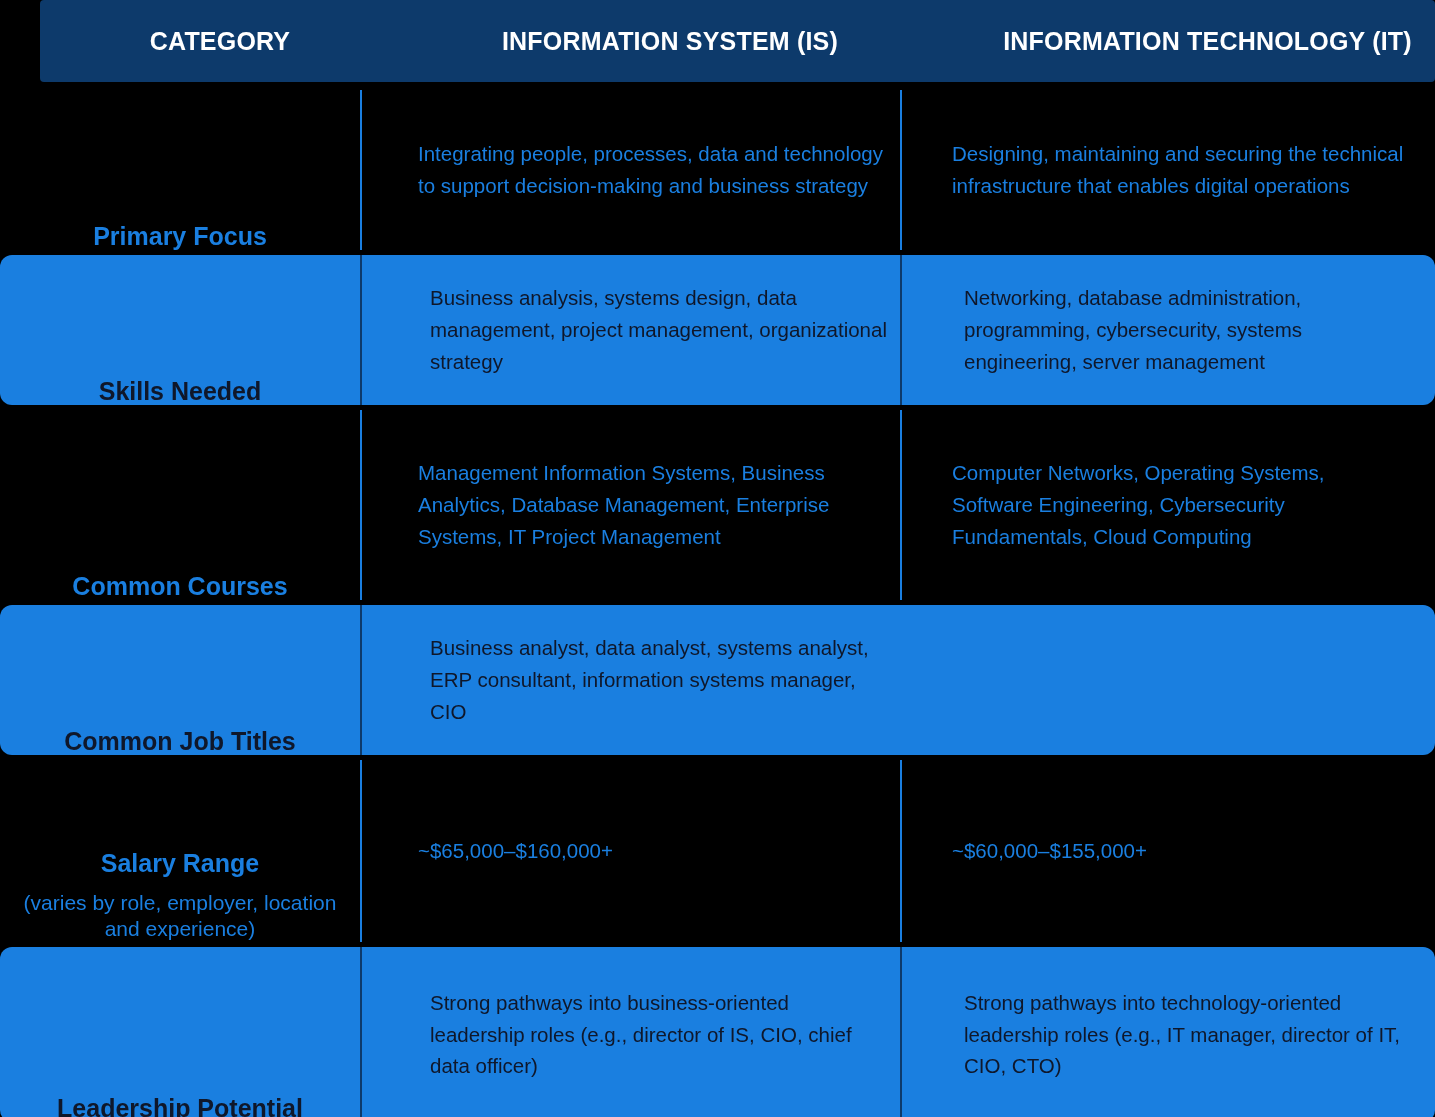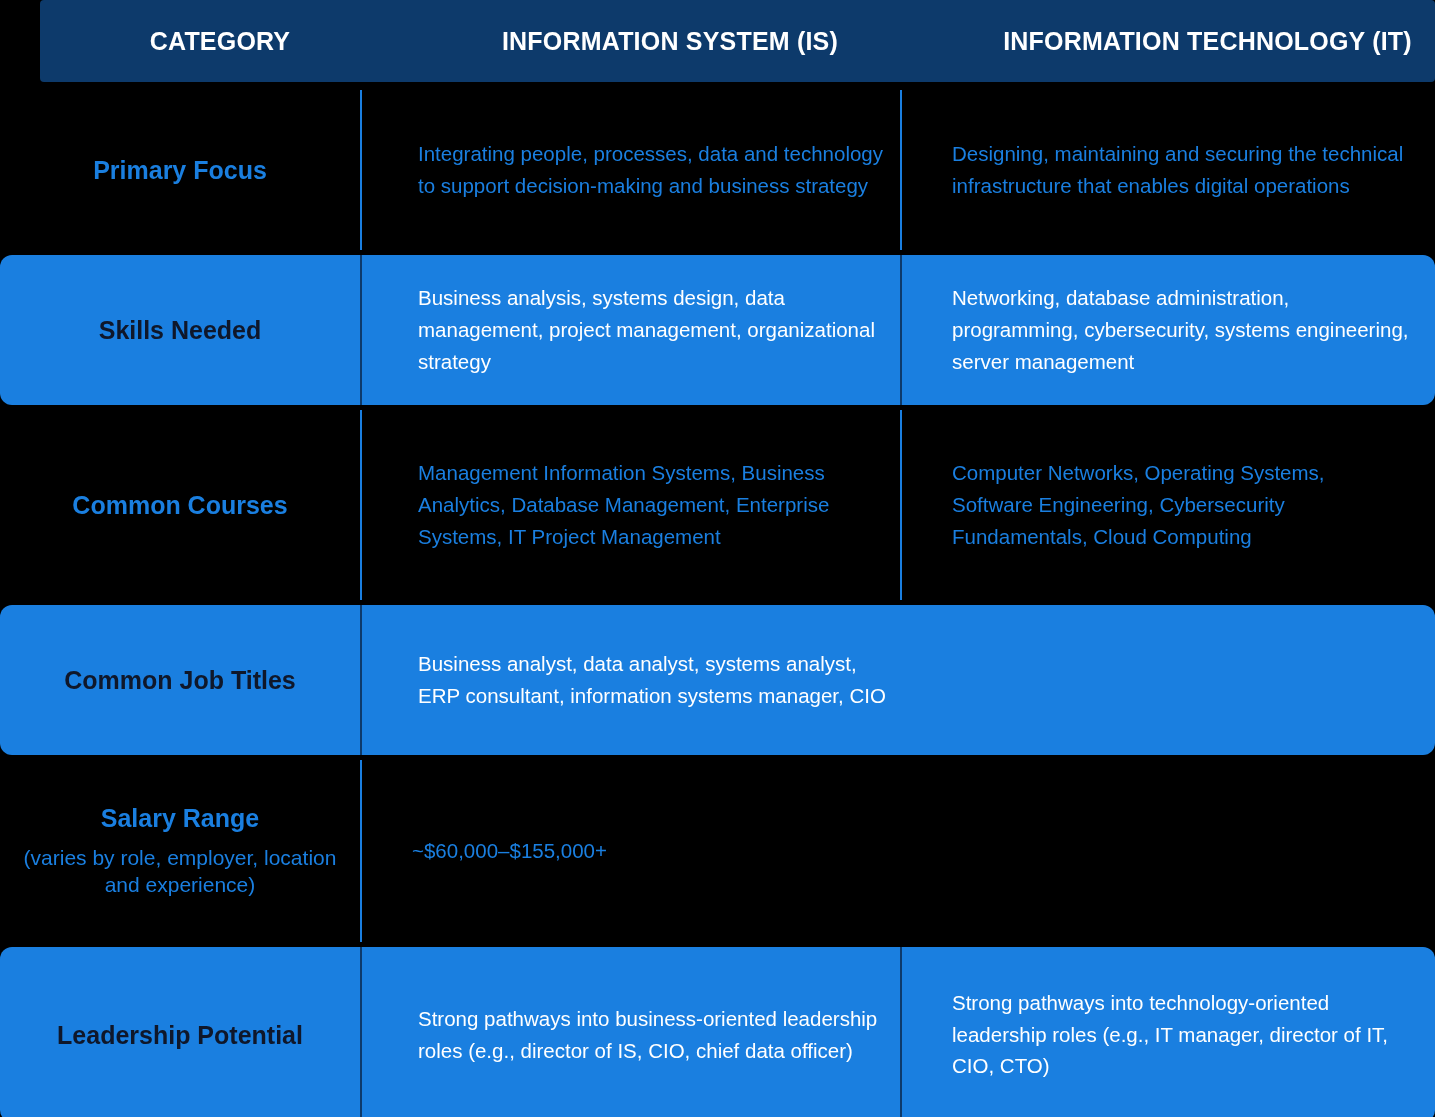--- a/index.html
+++ b/index.html
@@ -66,20 +66,21 @@
     align-items: center;
     position: relative;
   }
 
   .cell-cat {
     width: 360px;
     flex: 0 0 360px;
     justify-content: center;
     text-align: center;
     padding: 0 14px;
+    align-items: flex-end;
   }
   .cell-is {
     width: 540px;
     flex: 0 0 540px;
     padding: 0 12px 0 58px;
   }
   .cell-it {
     width: 535px;
     flex: 0 0 535px;
     padding: 0 24px 0 52px;
@@ -120,21 +121,21 @@
     line-height: 1.25;
     margin-top: 13px;
   }
 
   
   .body-text {
     font-size: 20.5px;
     line-height: 1.56;
   }
   .row.dark .body-text { color: #1a7fe0; }
-  .row.alt  .body-text { color: #ffffff; }
+  .row.alt  .body-text { color: #0f172a; margin-left: 12px; }
 
   
   .r0 { height: 160px; }
   .r1 { height: 150px; margin: 5px 0; }
   .r2 { height: 190px; }
   .r3 { height: 150px; margin: 5px 0; }
   .r4 { height: 182px; }
   .r5 { height: 175px; margin-top: 5px; }
 
   .spacer-top { height: 8px; }
@@ -197,20 +198,23 @@
     </div>
   </div>
 
   <div class="row dark r4">
     <div class="cell cell-cat">
       <div>
         <span class="cat-label">Salary Range</span>
         <span class="cat-label cat-sub">(varies by role, employer, location and experience)</span>
       </div>
     </div>
+    <div class="cell cell-is">
+      <span class="body-text">~$65,000–$160,000+</span>
+    </div>
     <div class="cell cell-it">
       <span class="body-text">~$60,000–$155,000+</span>
     </div>
   </div>
 
   <div class="row alt r5">
     <div class="cell cell-cat">
       <span class="cat-label">Leadership Potential</span>
     </div>
     <div class="cell cell-is">

